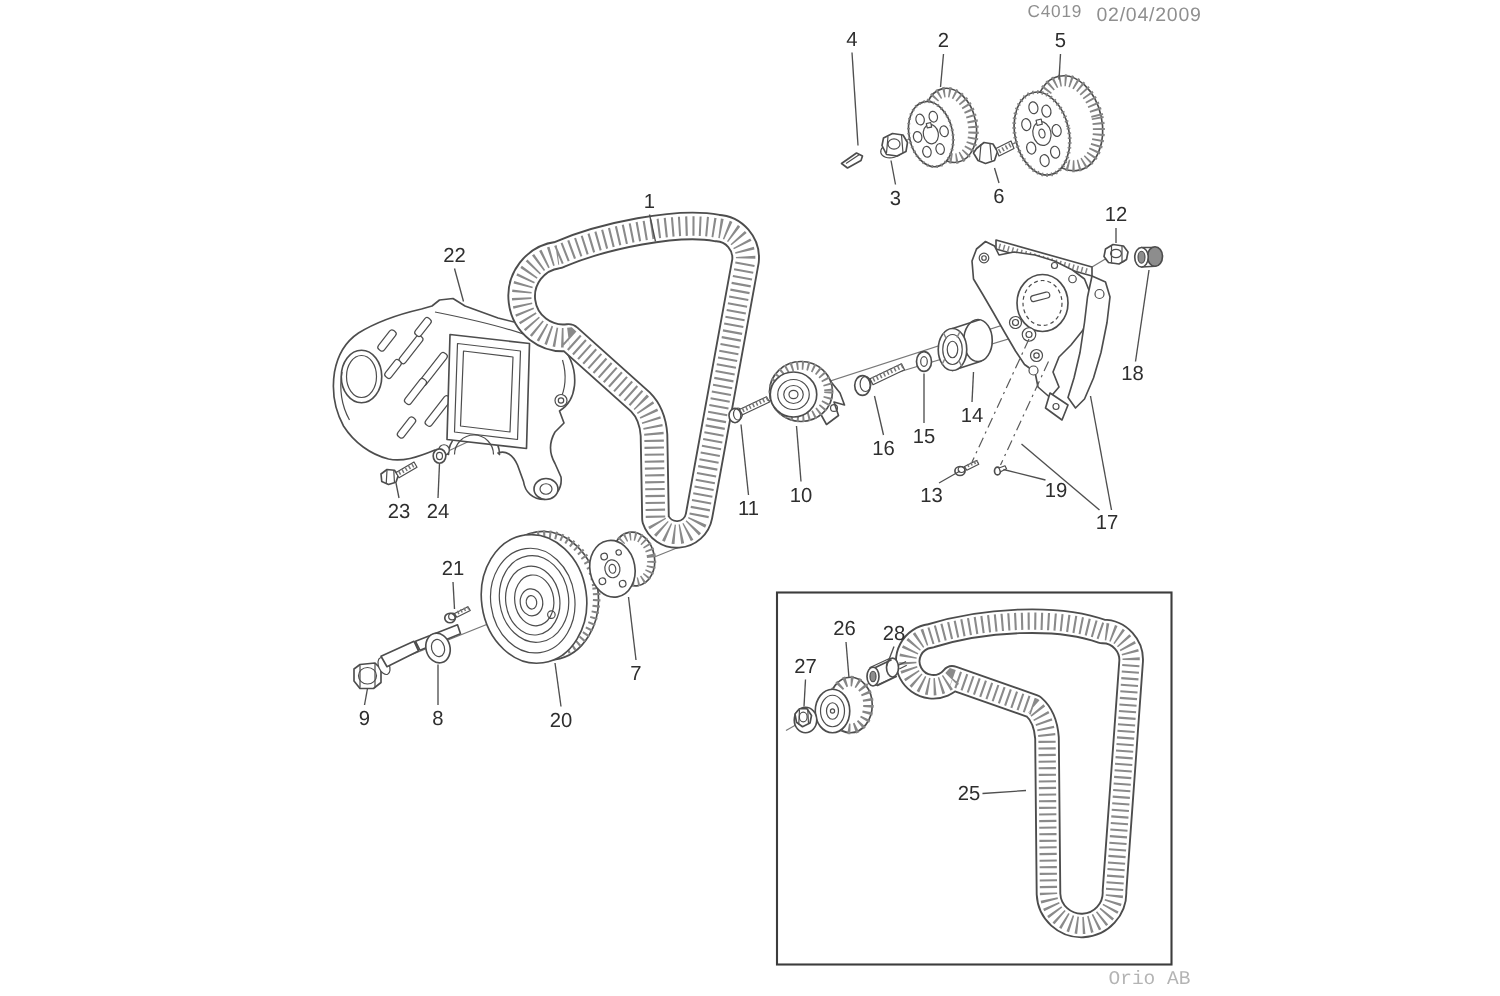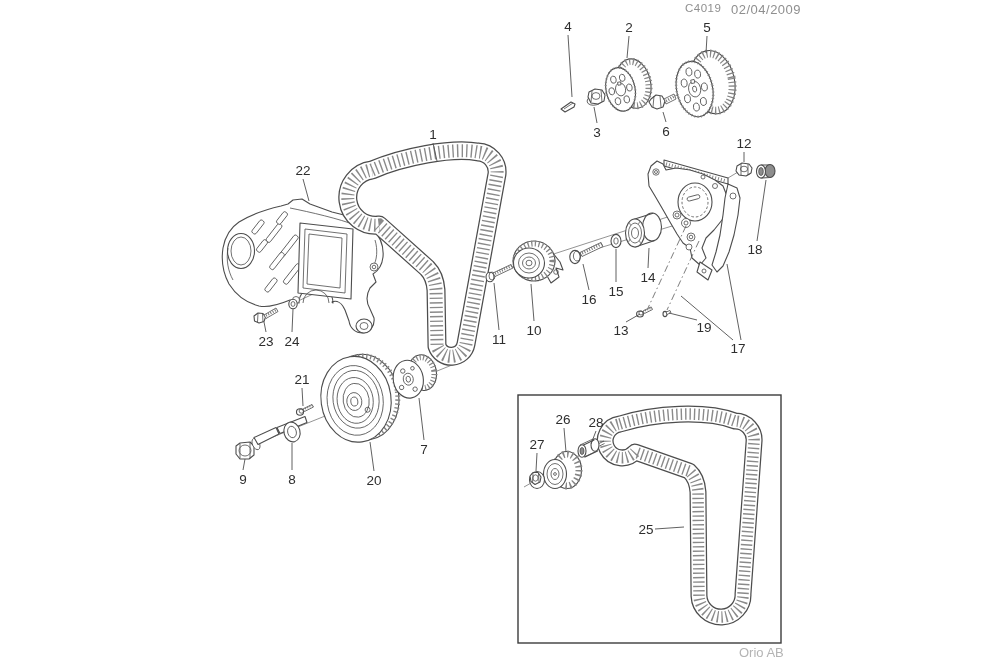--- a/index.html
+++ b/index.html
@@ -1,20 +1,20 @@
 <!DOCTYPE html>
 <html><head>
 <meta charset="utf-8">
 <style>
   html,body{margin:0;padding:0;background:#fff;}
   #stage{position:relative;width:1000px;height:664px;background:#fff;overflow:hidden;
          font-family:"Liberation Sans",sans-serif;}
   #doc-code{position:absolute;left:685px;top:2px;font-size:11.5px;color:#8f8f8f;letter-spacing:.5px;}
   #doc-date{position:absolute;left:731px;top:2px;font-size:13px;color:#8f8f8f;letter-spacing:.5px;}
-  #watermark{position:absolute;left:739px;top:645px;font-size:13px;color:#b4b4b4;}
+  #watermark{position:absolute;left:739px;top:645px;font-size:13px;color:#b4b4b4;font-family:Liberation Mono, monospace;}
   svg{position:absolute;left:0;top:0;}
   .ln{stroke:#4d4d4d;stroke-width:1.1;fill:none;stroke-linejoin:round;stroke-linecap:round;}
   .lnt{stroke:#4d4d4d;stroke-width:.8;fill:none;stroke-linejoin:round;}
   .fw{fill:#fff;}
   .fg{fill:#8d8d8d;}
   .belt-edge{stroke:#4d4d4d;stroke-width:19;fill:none;stroke-linejoin:round;stroke-linecap:round;}
   .belt-white{stroke:#fff;stroke-width:16.5;fill:none;stroke-linejoin:round;stroke-linecap:round;}
   .belt-teeth{stroke:#8a8a8a;stroke-width:13;fill:none;stroke-dasharray:1.4 3.2;}
   .belt-edge2{stroke:#4d4d4d;stroke-width:17;fill:none;stroke-linejoin:round;stroke-linecap:round;}
   .belt-white2{stroke:#fff;stroke-width:14.5;fill:none;stroke-linejoin:round;stroke-linecap:round;}

